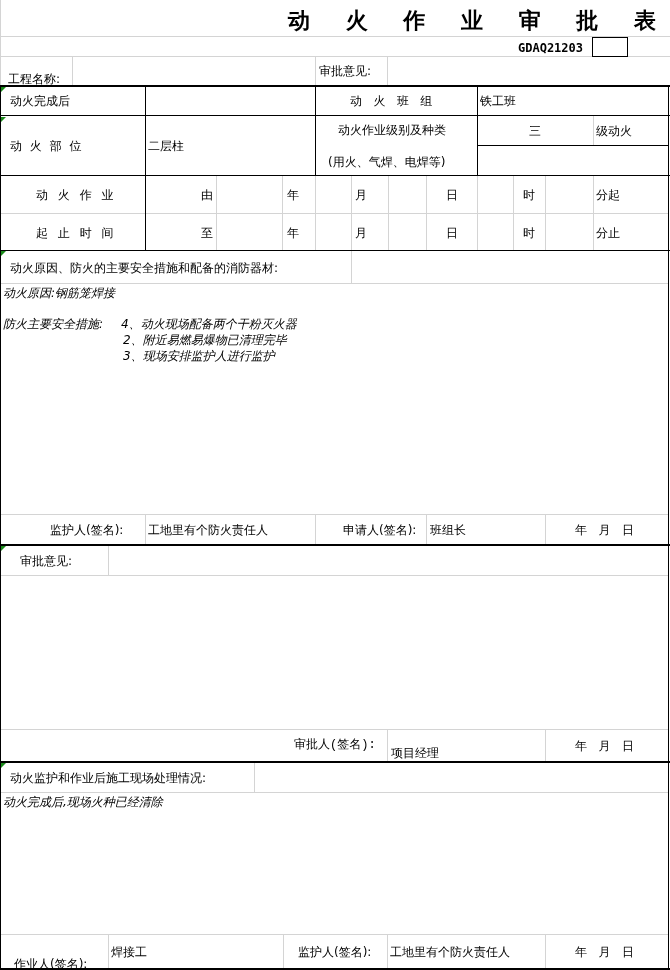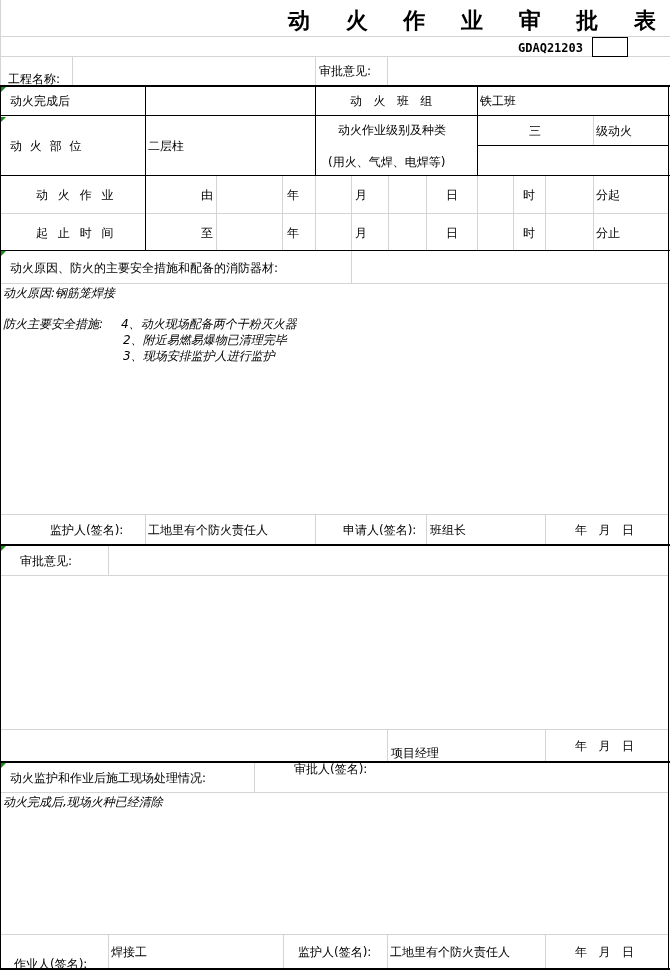--- a/index.html
+++ b/index.html
@@ -129,21 +129,21 @@
 <div class="t" style="left:575px;top:523px;">年   月   日</div>
 
 <div class="corner" style="left:1px;top:546px;"></div>
 <div class="vl" style="left:108px;top:546px;height:29px;"></div>
 <div class="hl" style="left:1px;top:575px;width:667px;"></div>
 <div class="t" style="left:20px;top:554px;">审批意见:</div>
 <div class="field" style="left:1px;top:576px;width:667px;height:153px;"><span></span></div>
 <div class="hl" style="left:1px;top:729px;width:667px;"></div>
 <div class="vl" style="left:387px;top:730px;height:32px;"></div>
 <div class="vl" style="left:545px;top:730px;height:32px;"></div>
-<div class="t" style="left:294px;top:762px;">审批人(签名):</div>
+<div class="t" style="left:294px;top:738px;font-family:Liberation Mono, monospace;">审批人(签名):</div>
 <div class="t" style="left:391px;top:746px;">项目经理</div>
 <div class="t" style="left:575px;top:739px;">年   月   日</div>
 <div class="hb" style="left:0;top:761px;width:670px;"></div>
 
 <div class="corner" style="left:1px;top:763px;"></div>
 <div class="vl" style="left:254px;top:763px;height:29px;"></div>
 <div class="hl" style="left:1px;top:792px;width:667px;"></div>
 <div class="t" style="left:10px;top:771px;">动火监护和作业后施工现场处理情况:</div>
 <div class="abs" style="left:1px;top:793px;width:667px;height:141px;">
   <div class="t" style="left:2px;top:2px;">动火完成后,现场火种已经清除</div>

